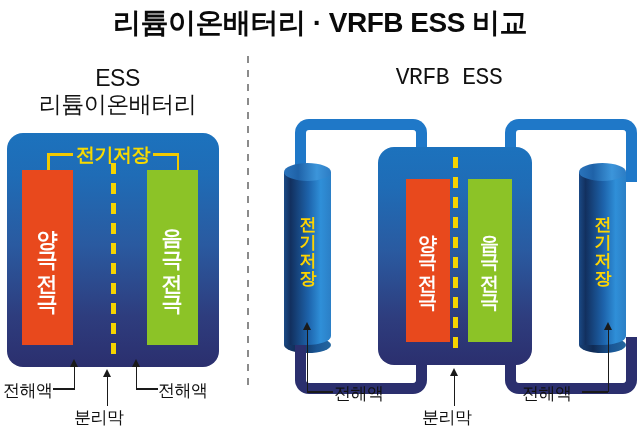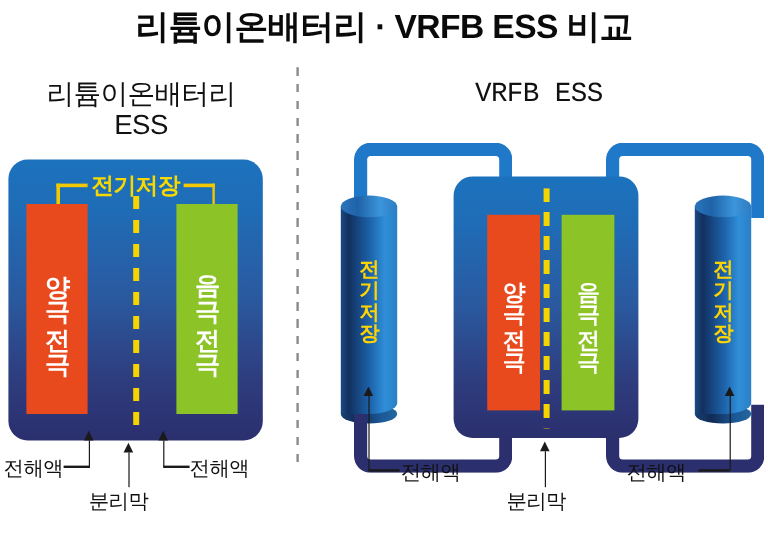--- a/index.html
+++ b/index.html
@@ -108,22 +108,22 @@
 </head>
 <body>
 
 <div id="stage">
 
   <div class="main-title">리튬이온배터리 · VRFB ESS 비교</div>
 
   <div class="center-divider"></div>
 
   <div id="heading-left" class="panel-heading">
+    <div>ESS</div>
     <div>리튬이온배터리</div>
-    <div>ESS</div>
   </div>
 
   <div class="cell-body" style="left:7px;top:133px;width:212px;height:234px;">
 
     <div class="bracket" style="left:0;top:0;width:212px;height:40px;">
       <div class="bline" style="left:40px;top:20px;width:26px;height:2.5px;"></div>
       <div class="bline" style="left:40px;top:20px;width:2.5px;height:17px;"></div>
       <div class="bline" style="left:146px;top:20px;width:26px;height:2.5px;"></div>
       <div class="bline" style="left:169.5px;top:20px;width:2.5px;height:17px;"></div>
     </div>

